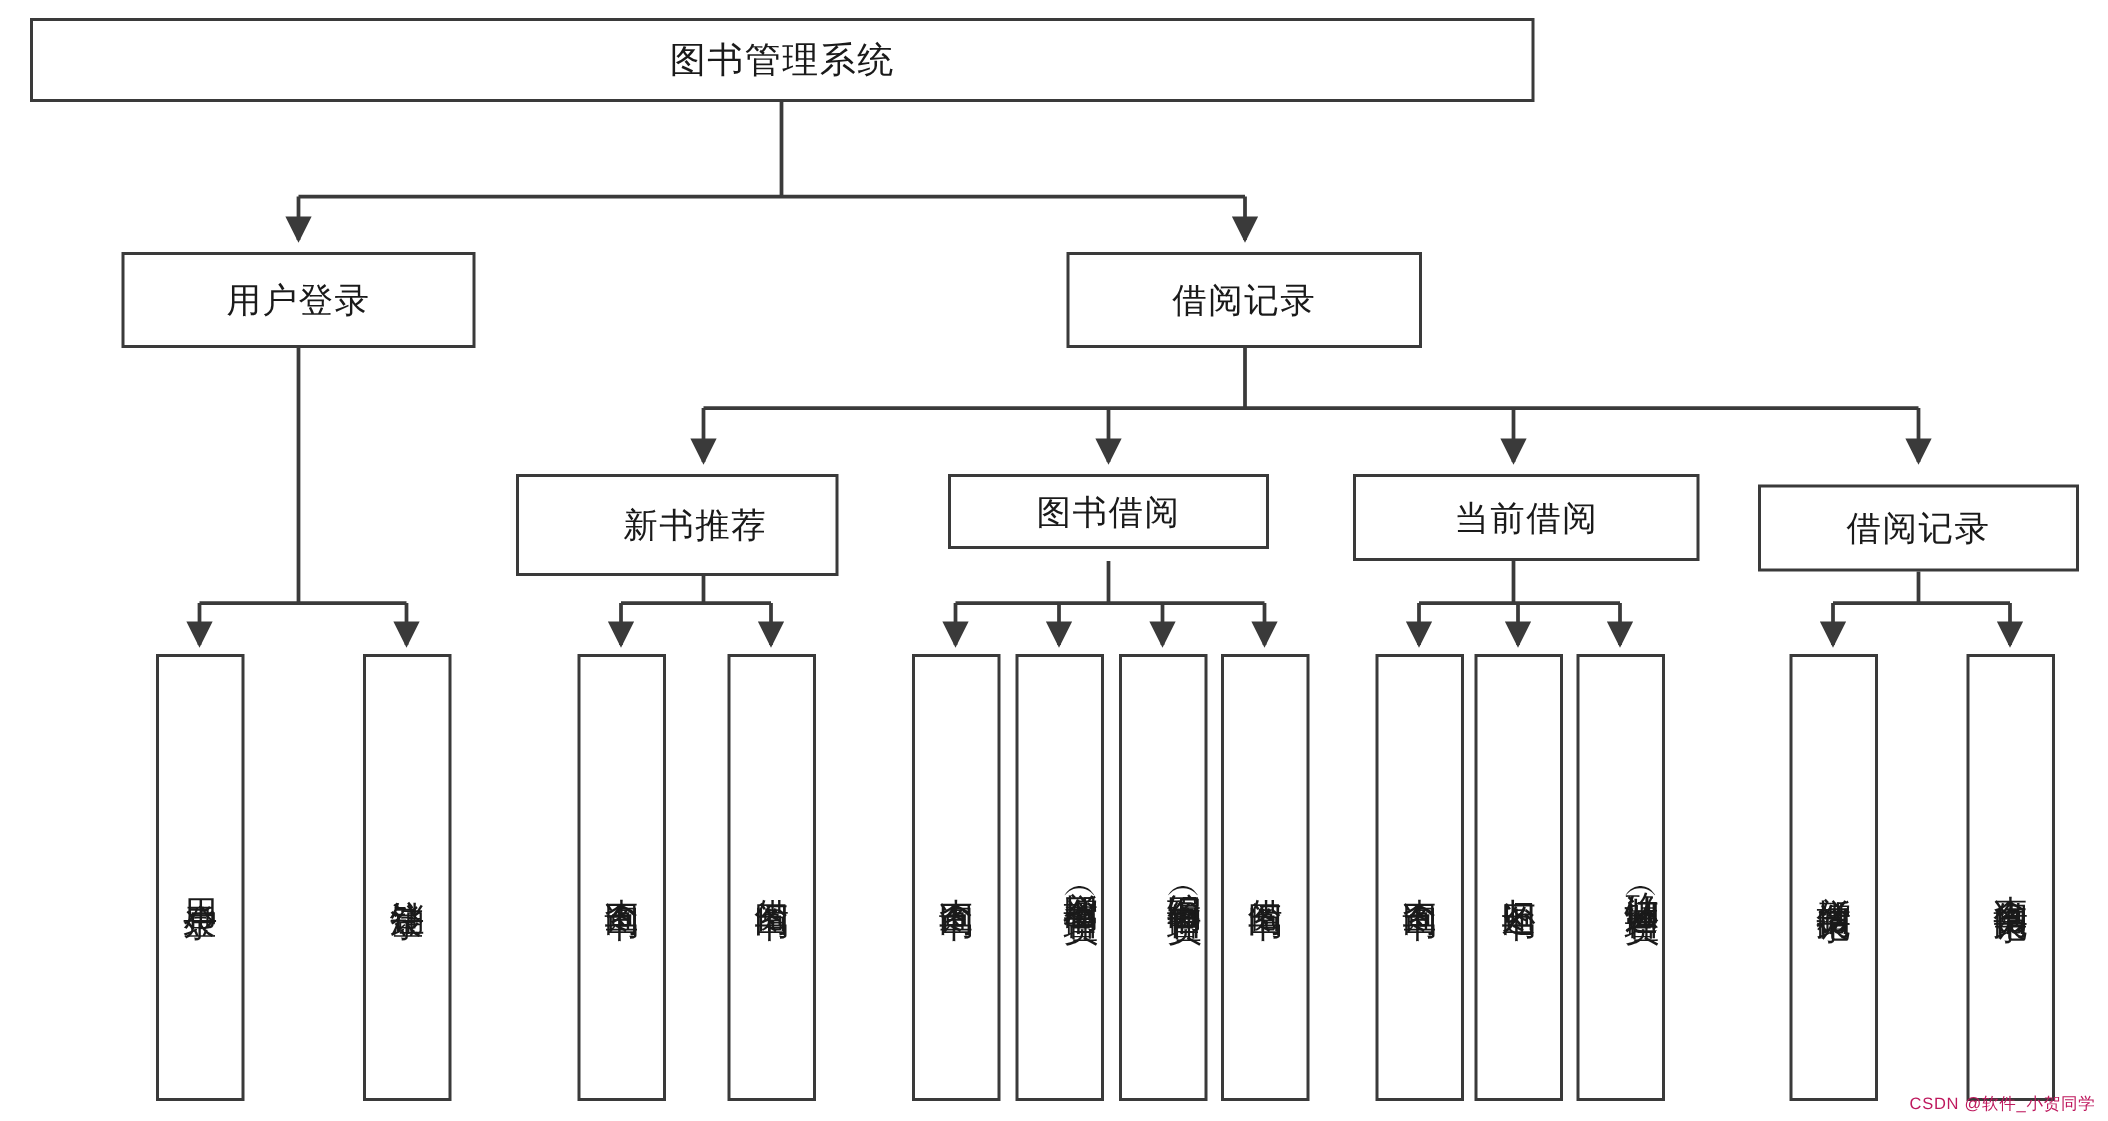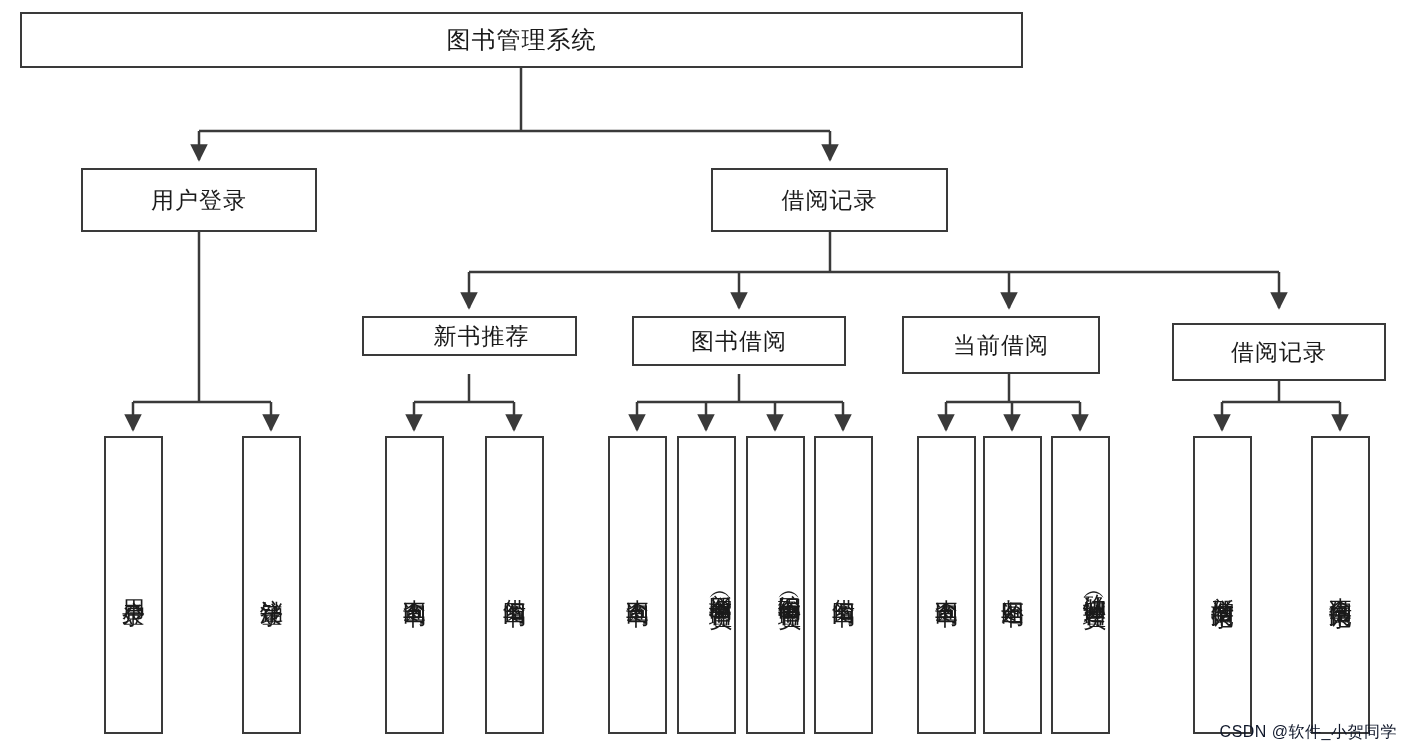--- a/index.html
+++ b/index.html
@@ -49,22 +49,22 @@
     padding-bottom: 6px;
     align-items: flex-start;
     justify-content: center;
     text-align: start;
   }
   .node.vert.center { align-items: center; }
   .watermark {
     position: absolute;
     right: 8px;
     bottom: 4px;
-    font-size: 16px;
-    color: #0f172a;
+    font-size: 11px;
+    color: #be185d;
     white-space: nowrap;
     letter-spacing: 0.5px;
   }
 </style>
 </head>
 <body>
 
 <div id="stage">
 
   <svg class="wires" viewBox="0 0 1405 747">
@@ -115,23 +115,23 @@
       <path d="M 1222 402 L 1222 430" marker-end="url(#arrow)"></path>
       <path d="M 1340 402 L 1340 430" marker-end="url(#arrow)"></path>
     </g>
   </svg>
 
   <div class="node horiz lvl1" style="left:20px; top:12px; width:1003px; height:56px;">图书管理系统</div>
 
   <div class="node horiz" style="left:81px; top:168px; width:236px; height:64px;">用户登录</div>
   <div class="node horiz" style="left:711px; top:168px; width:237px; height:64px;">借阅记录</div>
 
-  <div class="node horiz" style="left:362px; top:316px; width:215px; height:40px;padding-left:24px;">新书推荐</div>
+  <div class="node horiz" style="left:344px; top:316px; width:215px; height:68px;padding-left:24px;">新书推荐</div>
   <div class="node horiz" style="left:632px; top:316px; width:214px; height:50px;">图书借阅</div>
-  <div class="node horiz" style="left:902px; top:316px; width:198px; height:58px;">当前借阅</div>
+  <div class="node horiz" style="left:902px; top:316px; width:231px; height:58px;">当前借阅</div>
   <div class="node horiz" style="left:1172px; top:323px; width:214px; height:58px;">借阅记录</div>
 
   <div class="node vert center" style="left:104px; top:436px; width:59px; height:298px;">用户登录</div>
   <div class="node vert center" style="left:242px; top:436px; width:59px; height:298px;">注销登录</div>
 
   <div class="node vert center" style="left:385px; top:436px; width:59px; height:298px;">查询图书</div>
   <div class="node vert center" style="left:485px; top:436px; width:59px; height:298px;">借阅图书</div>
 
   <div class="node vert center" style="left:608px; top:436px; width:59px; height:298px;">查询图书</div>
   <div class="node vert" style="left:677px; top:436px; width:59px; height:298px;">新增图书（管理员）</div>

